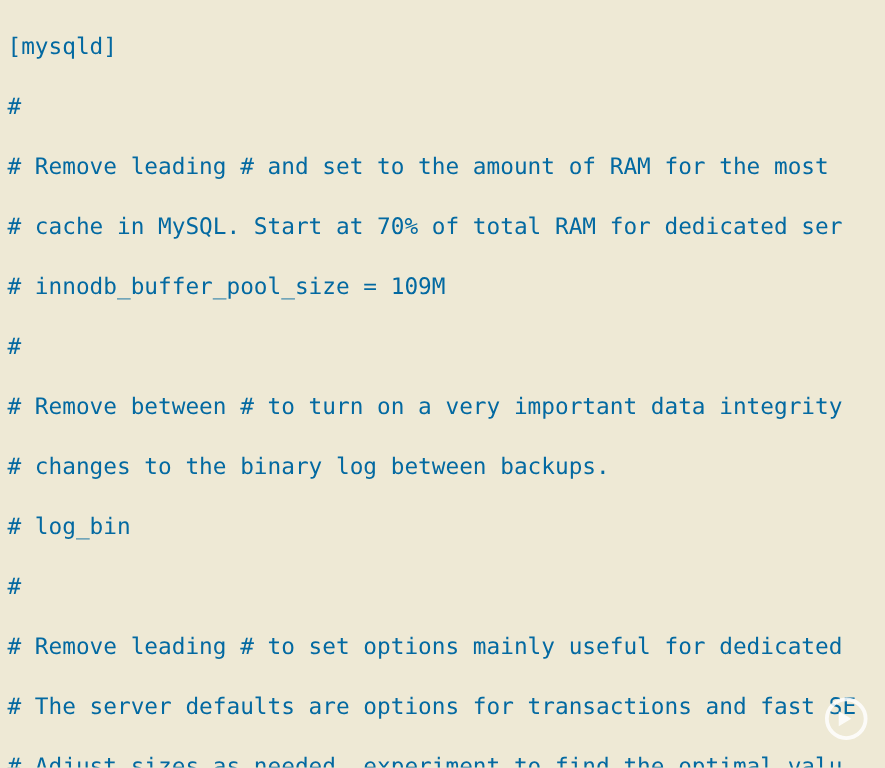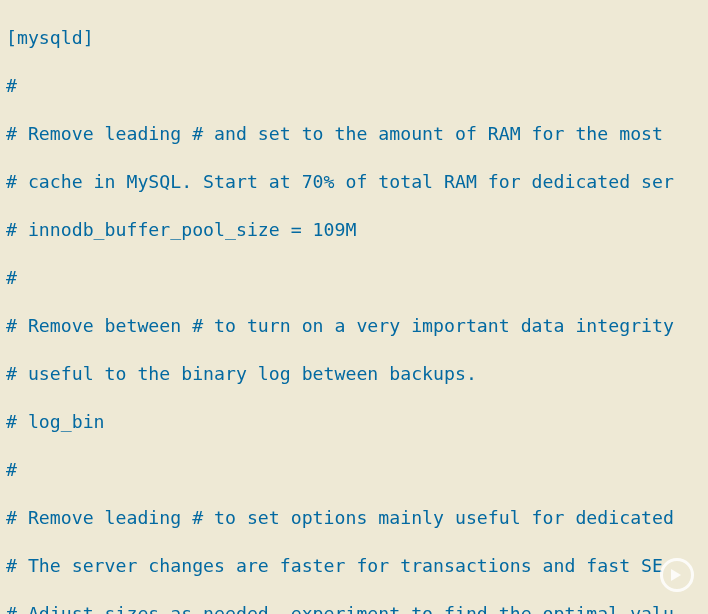--- a/index.html
+++ b/index.html
@@ -67,29 +67,29 @@
 <span class="blue"># Remove leading # and set to the amount of RAM for the most </span>
 
 <span class="blue"># cache in MySQL. Start at 70% of total RAM for dedicated ser</span>
 
 <span class="blue"># innodb_buffer_pool_size = 109M</span>
 
 <span class="blue">#</span>
 
 <span class="blue"># Remove between # to turn on a very important data integrity</span>
 
-<span class="blue"># useful to the binary log between backups.</span>
+<span class="blue"># changes to the binary log between backups.</span>
 
 <span class="blue"># log_bin</span>
 
 <span class="blue">#</span>
 
 <span class="blue"># Remove leading # to set options mainly useful for dedicated</span>
 
-<span class="blue"># The server changes are faster for transactions and fast SE</span>
+<span class="blue"># The server defaults are options for transactions and fast SE</span>
 
 <span class="blue"># Adjust sizes as needed, experiment to find the optimal valu</span>
 
 
 
 
 
 
 
 

